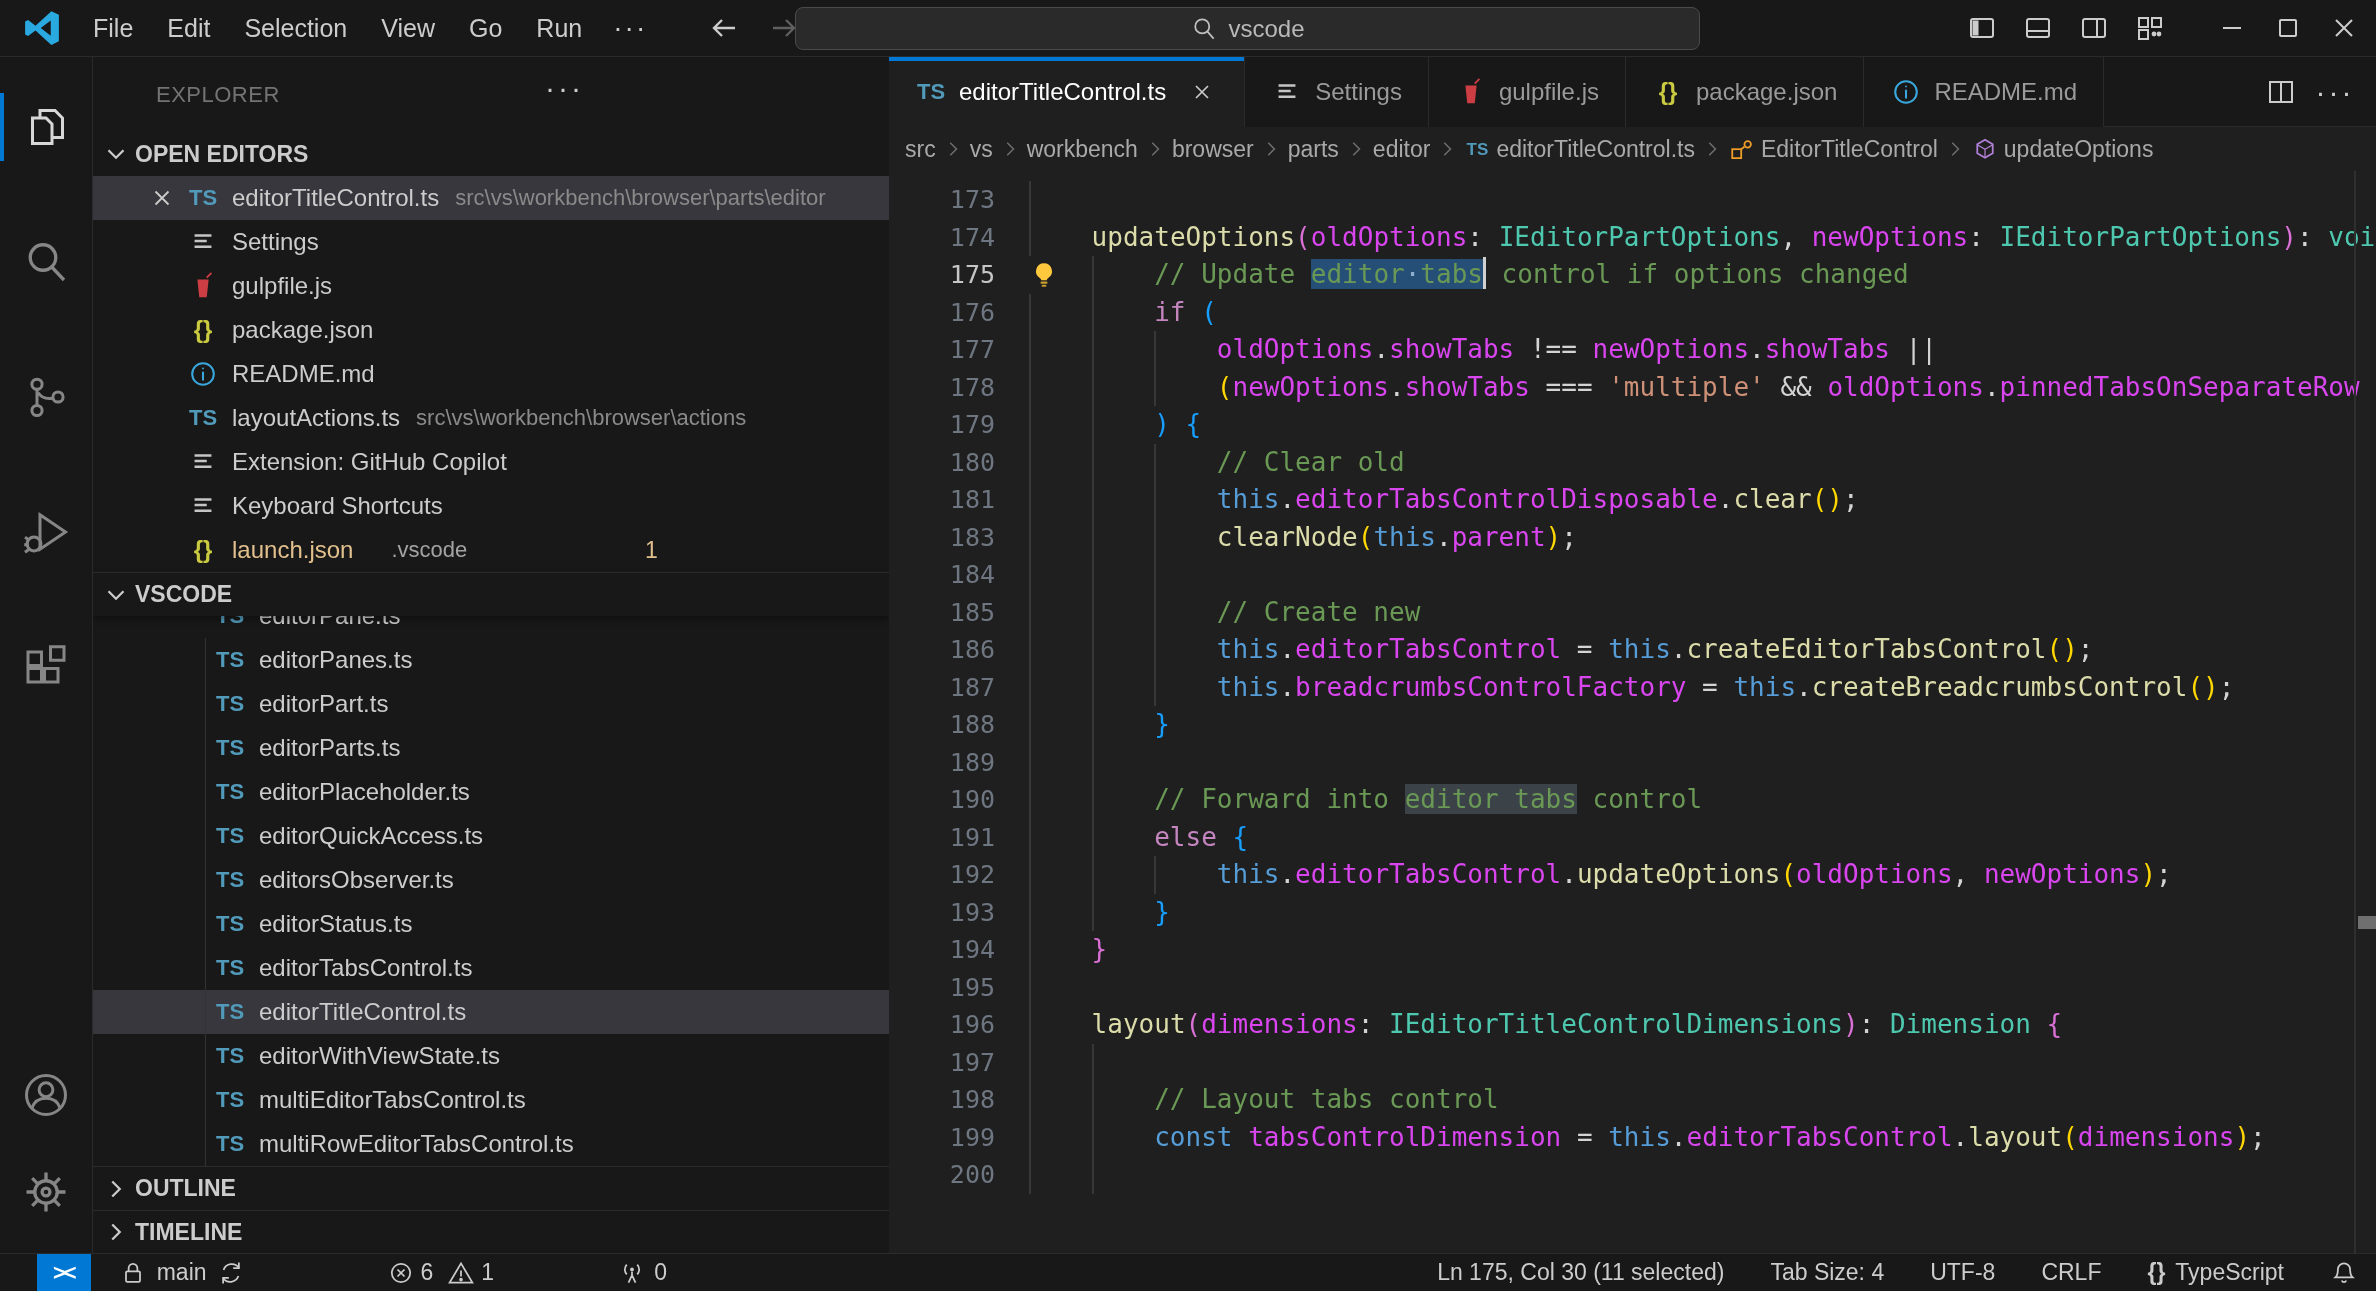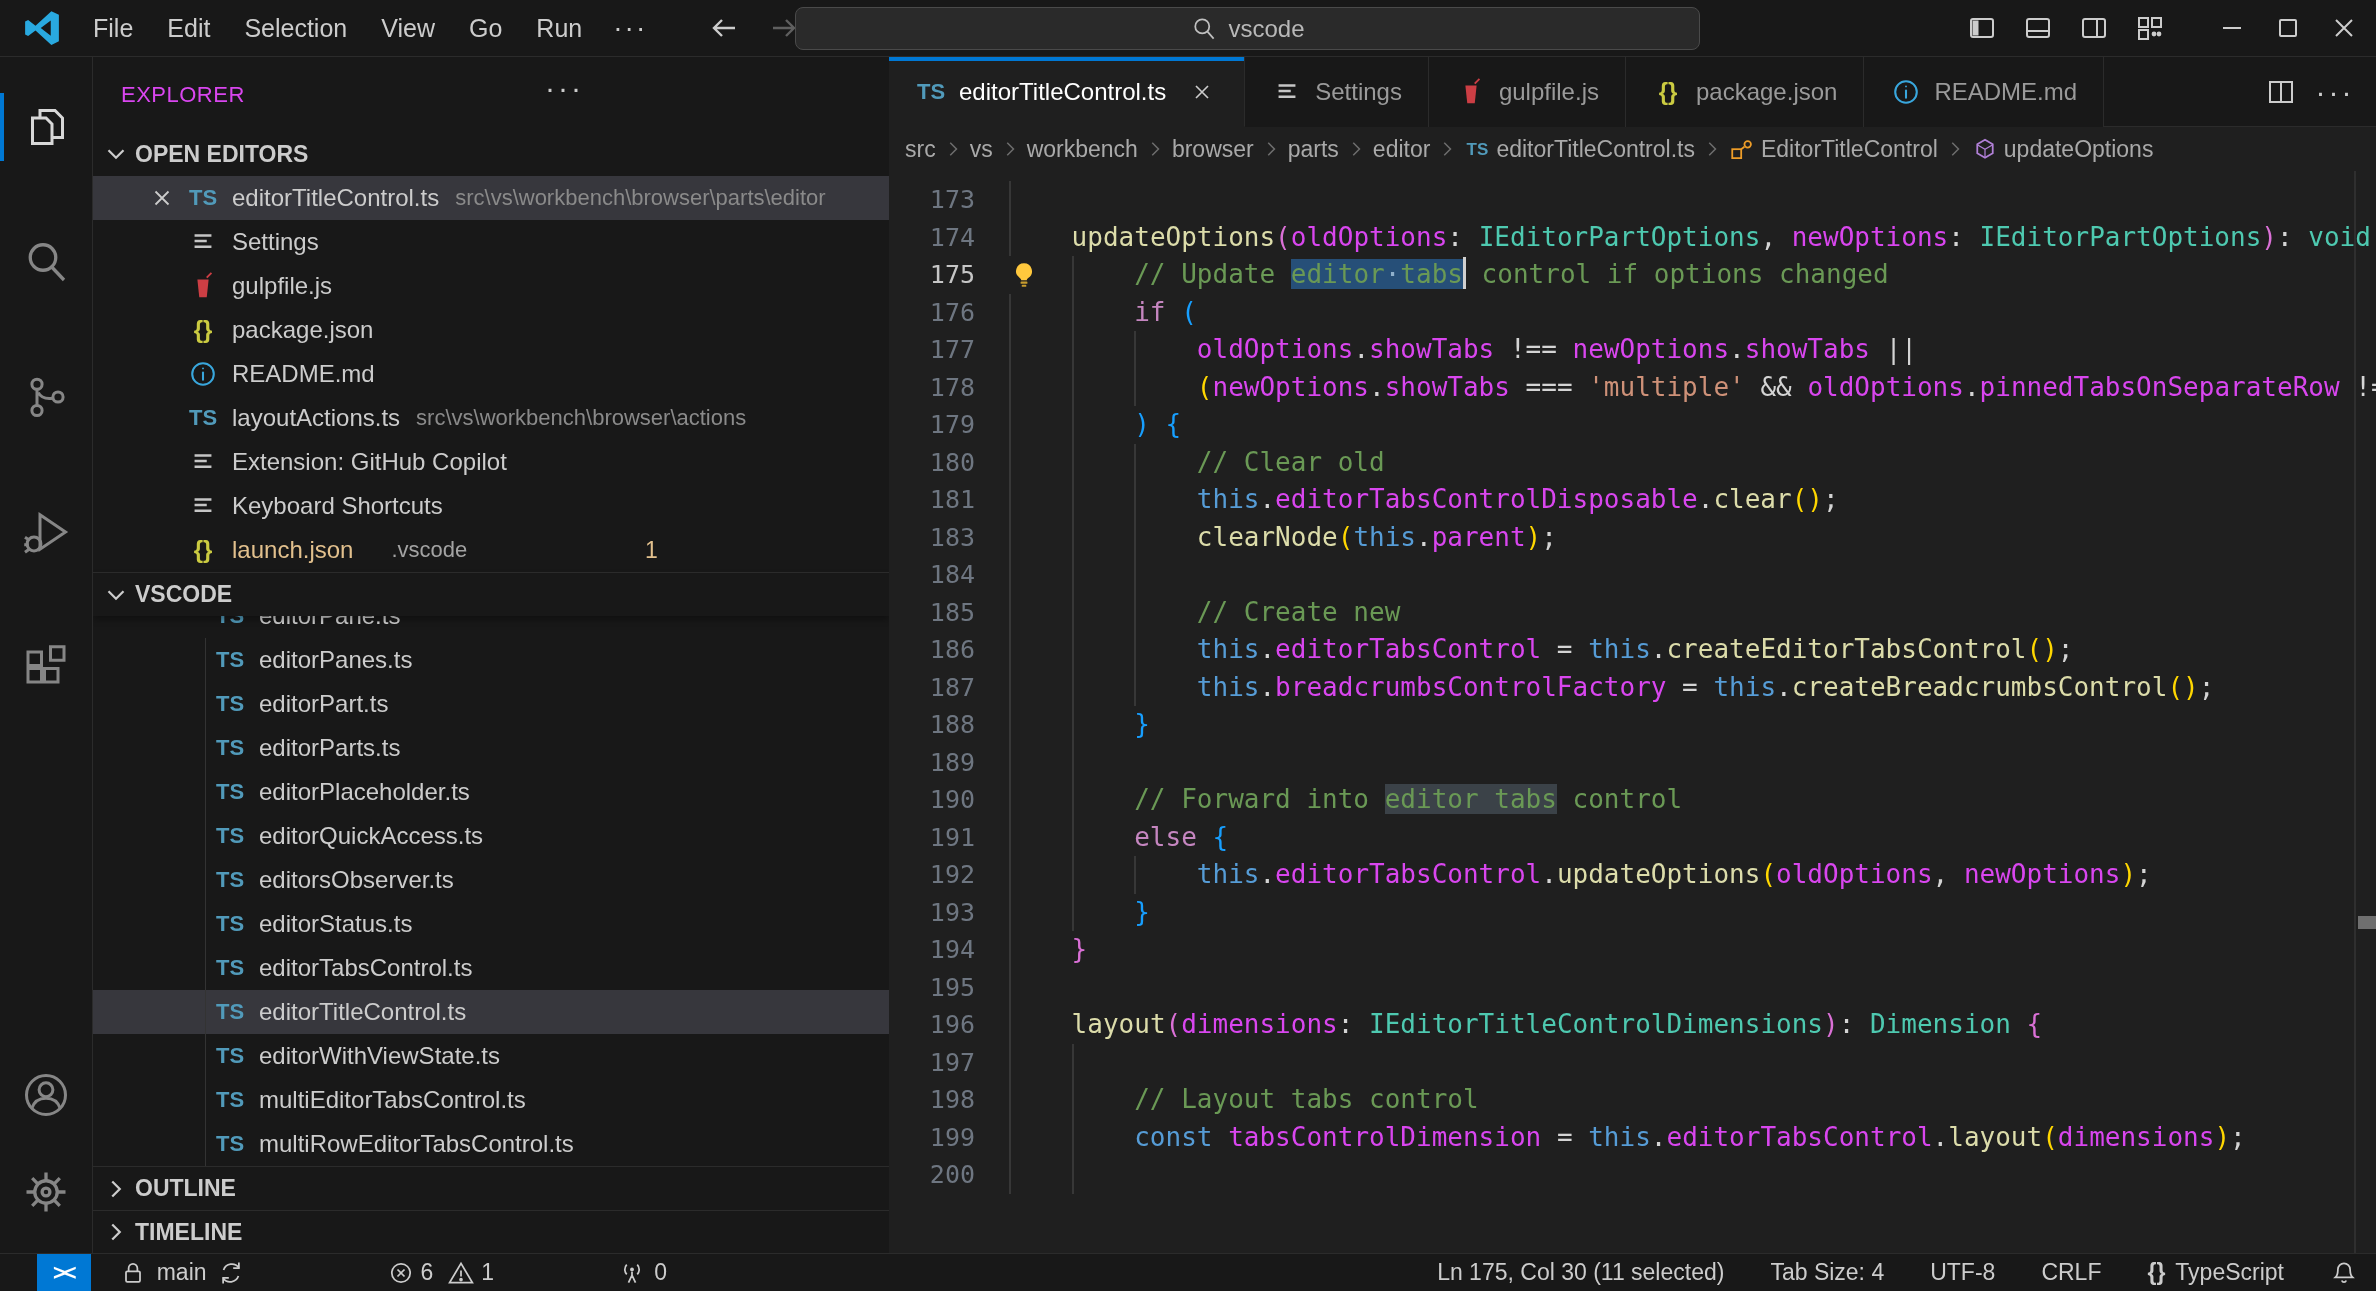--- a/index.html
+++ b/index.html
@@ -29,21 +29,21 @@
   
   #activitybar { position:absolute; left:0; top:57px; width:93px; height:1196px; background:#181818; border-right:1px solid #2b2b2b; }
   .ab-item { position:absolute; left:0; width:92px; height:96px; display:flex; align-items:center; justify-content:center; color:#868686; }
   .ab-item svg { width:48px; height:48px; }
   .ab-item.active { color:#d7d7d7; }
   .ab-item.active::before { content:""; position:absolute; left:0; top:14px; bottom:14px; width:4px; background:#0078d4; }
 
   
   #sidebar { position:absolute; left:93px; top:57px; width:796px; height:1196px; background:#181818; overflow:hidden; }
   #sidebar-title { position:absolute; left:0; top:0; width:100%; height:75px; display:flex; align-items:center; }
-  #sidebar-title .label { margin-left:28px; font-size:22px; color:#d946ef; letter-spacing:.5px; }
+  #sidebar-title .label { margin-left:63px; font-size:22px; color:#737373; letter-spacing:.5px; }
   #sidebar-title .more { position:absolute; left:452px; top:14px; font-size:30px; letter-spacing:3px; color:#cccccc; }
   .section-header { position:absolute; left:0; width:100%; height:44px; display:flex; align-items:center; font-weight:bold; font-size:23px; color:#cccccc; }
   .section-header .chev { width:30px; height:30px; margin-left:8px; margin-right:4px; color:#cccccc; }
   .section-header .chev svg { width:30px; height:30px; }
   .row { position:relative; width:100%; height:44px; display:flex; align-items:center; font-size:24px; color:#cccccc; }
   .row.selected { background:#37373d; }
   .row .close-slot { position:absolute; left:52px; width:34px; height:34px; display:flex; align-items:center; justify-content:center; color:#cccccc; }
   .row .close-slot svg { width:26px; height:26px; }
   .row .fi { width:34px; height:34px; margin-left:93px; display:flex; align-items:center; justify-content:center; flex:none; }
   .row .fi svg { width:30px; height:30px; }
@@ -82,21 +82,21 @@
 
   #breadcrumbs { position:absolute; left:0; top:70px; width:1487px; height:44px; background:#1f1f1f; display:flex; align-items:center; padding-left:16px; font-size:23px; color:#a9a9a9; }
   .crumb { display:flex; align-items:flex-end; white-space:nowrap; }
   .crumb .ci { width:26px; height:26px; margin-right:6px; display:flex; align-items:center; justify-content:center; }
   .crumb .ci svg { width:26px; height:26px; }
   .crumb-sep { width:22px; height:22px; margin:0 6px; color:#6e6e6e; }
   .crumb-sep svg { width:22px; height:22px; }
   .ts-glyph-sm { font-weight:bold; font-size:17px; color:#519aba; }
 
   #code { position:absolute; left:0; top:114px; width:1487px; height:1082px; background:#1f1f1f; overflow:hidden; padding-top:10px; }
-  .cl { position:relative; height:37.5px; line-height:37.5px; white-space:pre; font-family:"DejaVu Sans Mono", monospace; font-size:26px; padding-left:120px; color:#d4d4d4; }
+  .cl { position:relative; height:37.5px; line-height:37.5px; white-space:pre; font-family:"DejaVu Sans Mono", monospace; font-size:26px; padding-left:120px; color:#d4d4d4;margin-left:20px; }
   .cl .ln { position:absolute; left:0; top:0; width:86px; text-align:right; color:#6e7681; font-size:25px; font-family:"DejaVu Sans Mono", monospace; }
   .cl.active .ln { color:#c6c6c6; }
   .gd { display:inline-block; width:4ch; height:37.5px; vertical-align:top; background:linear-gradient(to right,#373737 2px,transparent 2px); }
   .bulbcell { display:inline-block; width:4ch; height:37.5px; vertical-align:top; position:relative; }
   .bulbcell svg { position:absolute; left:0px; top:4px; width:30px; height:30px; }
   .tk { display:inline; }
   .tk.k { color:#569cd6; } .tk.c { color:#c586c0; } .tk.f { color:#dcdcaa; }
   .tk.v { color:#d946ef; } .tk.t { color:#4ec9b0; } .tk.s { color:#ce9178; }
   .tk.p { color:#d4d4d4; } .tk.m { color:#6a9955; }
   .tk.b1 { color:#ffd700; } .tk.b2 { color:#da70d6; } .tk.b3 { color:#179fff; }

